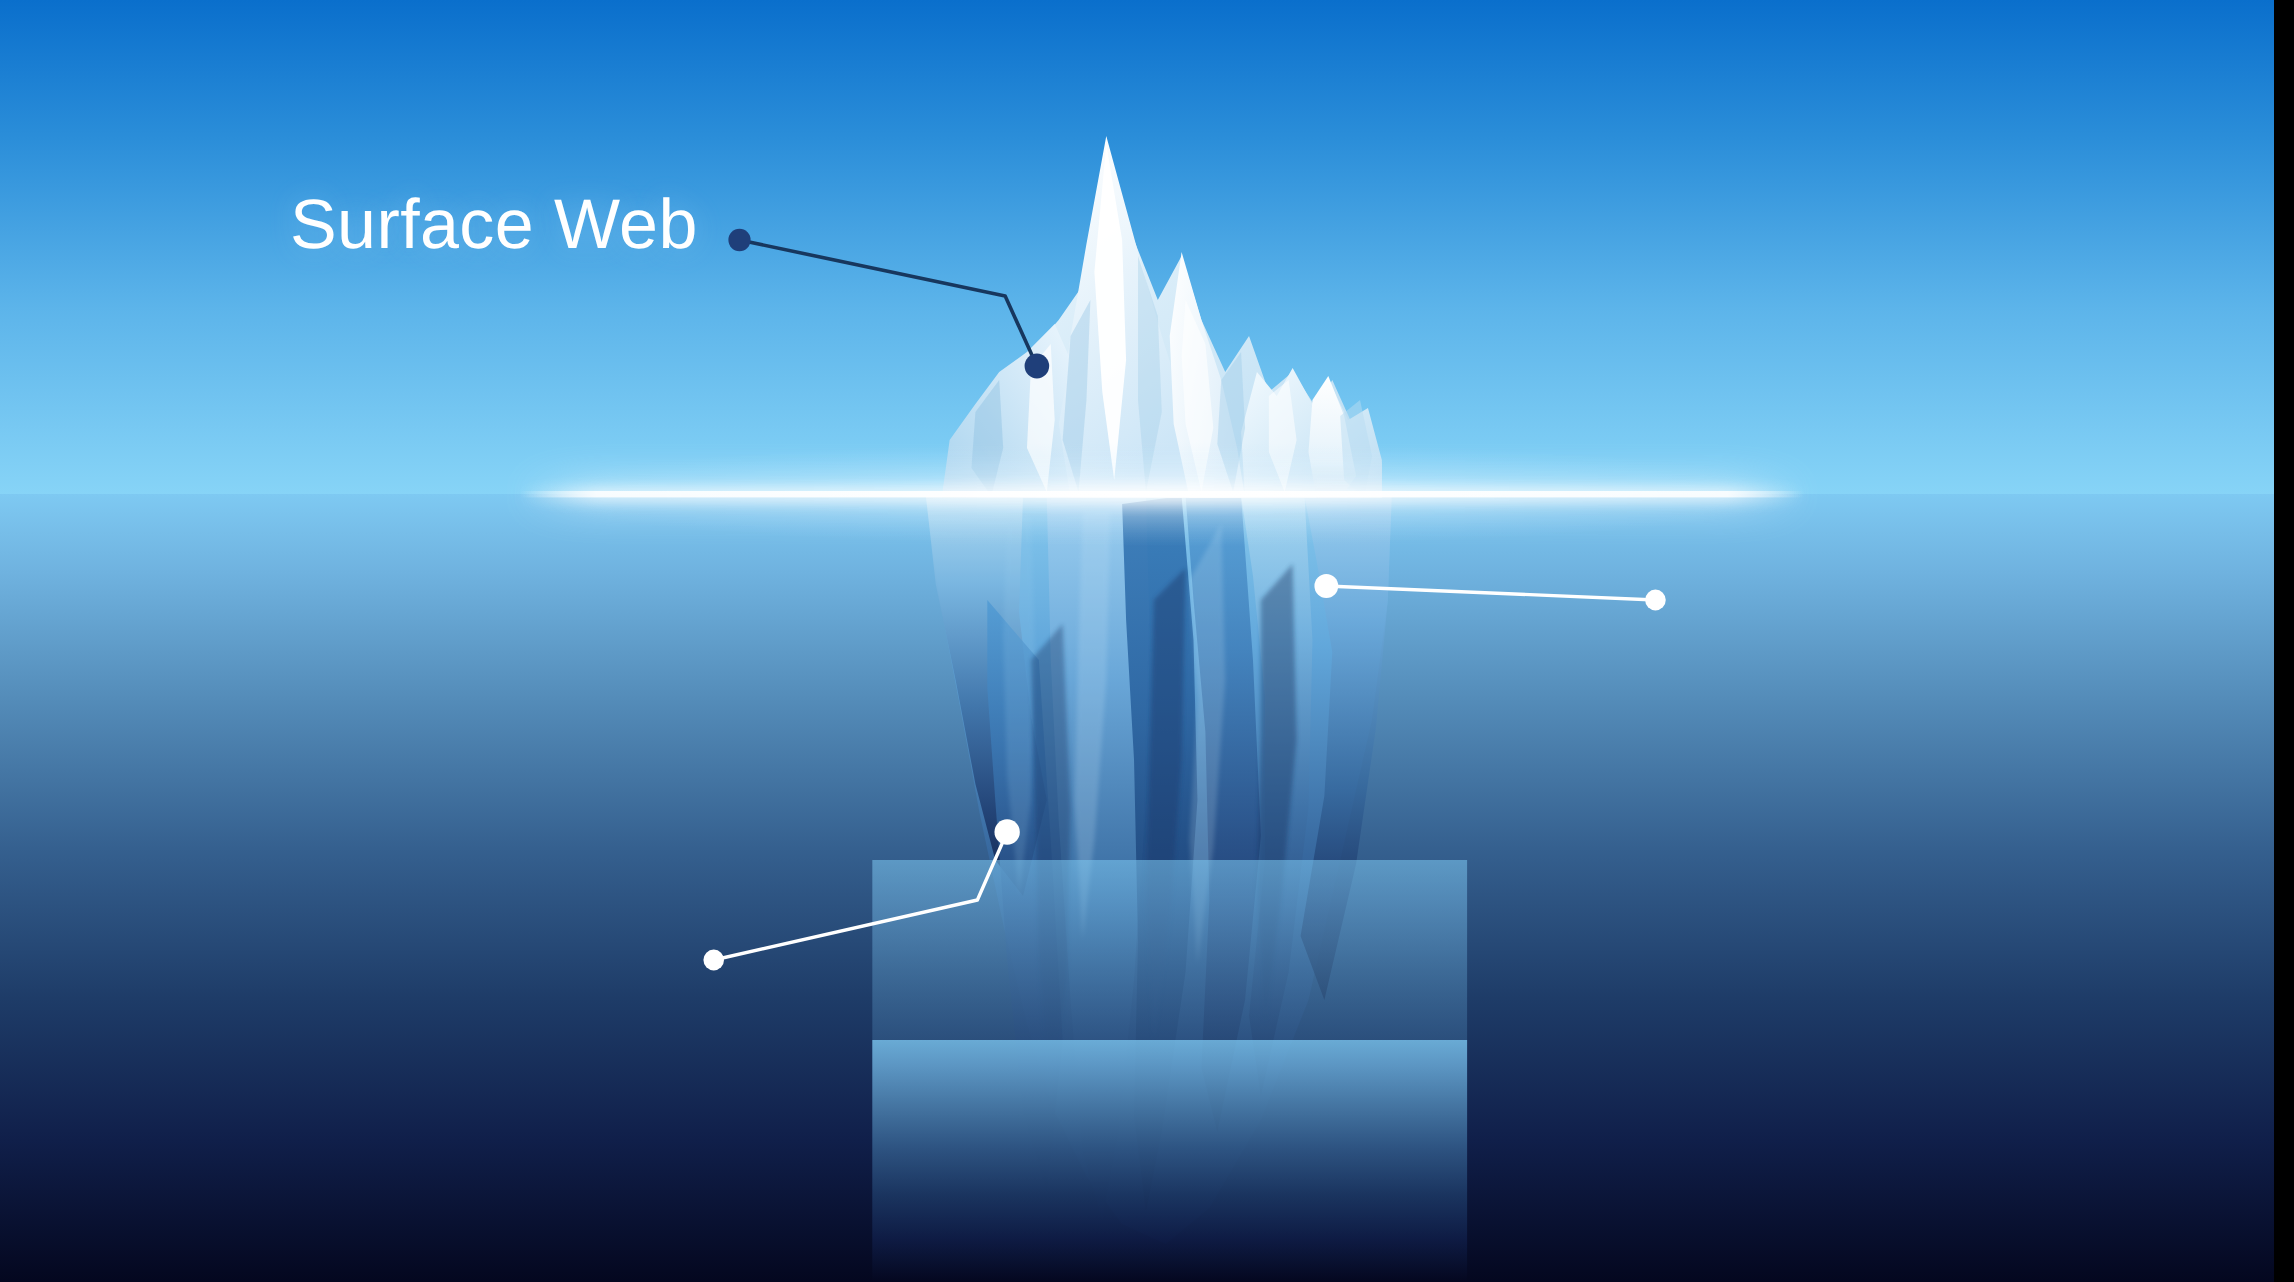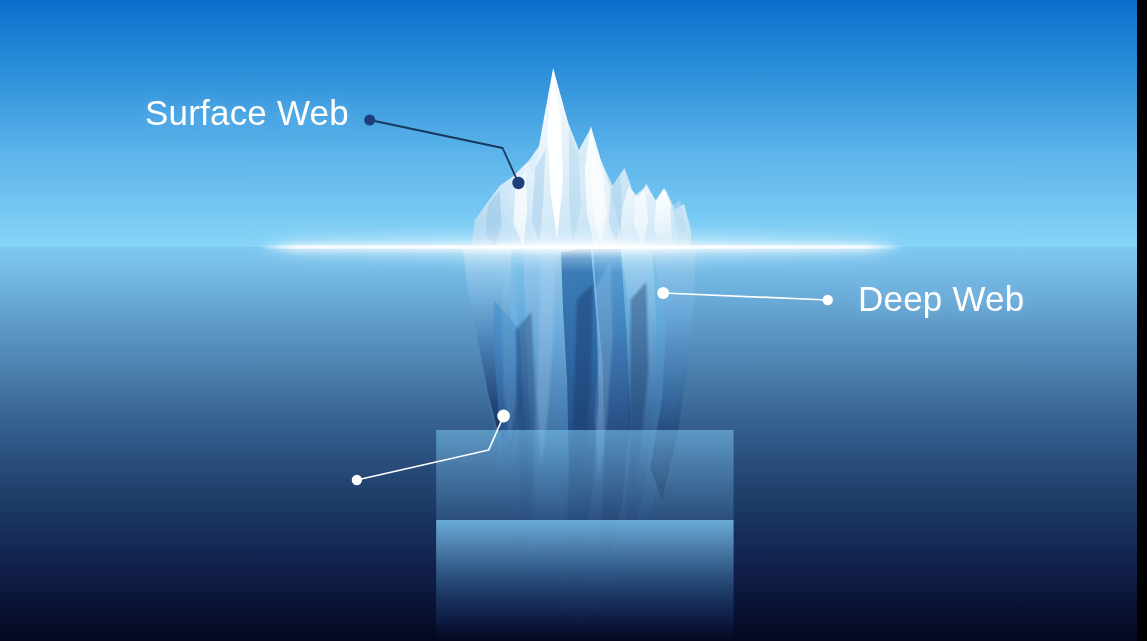--- a/index.html
+++ b/index.html
@@ -238,16 +238,15 @@
 
     <g>
       <polyline points="360,480 493,450 508,416" fill="none" stroke="#ffffff" stroke-width="1.7" stroke-linejoin="round" stroke-linecap="round"></polyline>
       <circle cx="360" cy="480" r="5.2" fill="#ffffff"></circle>
       <circle cx="508" cy="416" r="6.4" fill="#ffffff"></circle>
     </g>
   </svg>
 
   <div class="label" id="label-surface-web">Surface Web</div>
 
-  <div class="label" id="label-deep-web">Deep Web</div>
 
 
 </div>
 
 </body></html>

